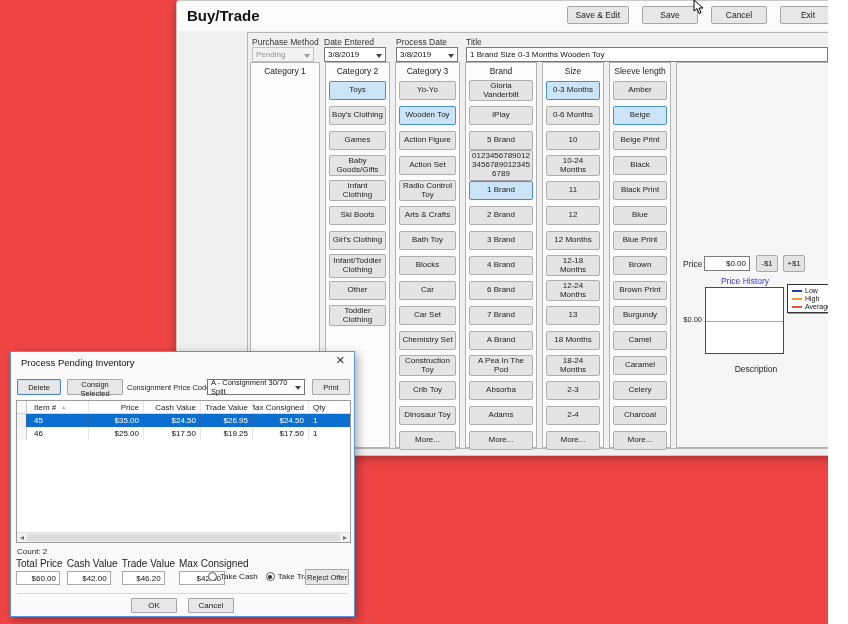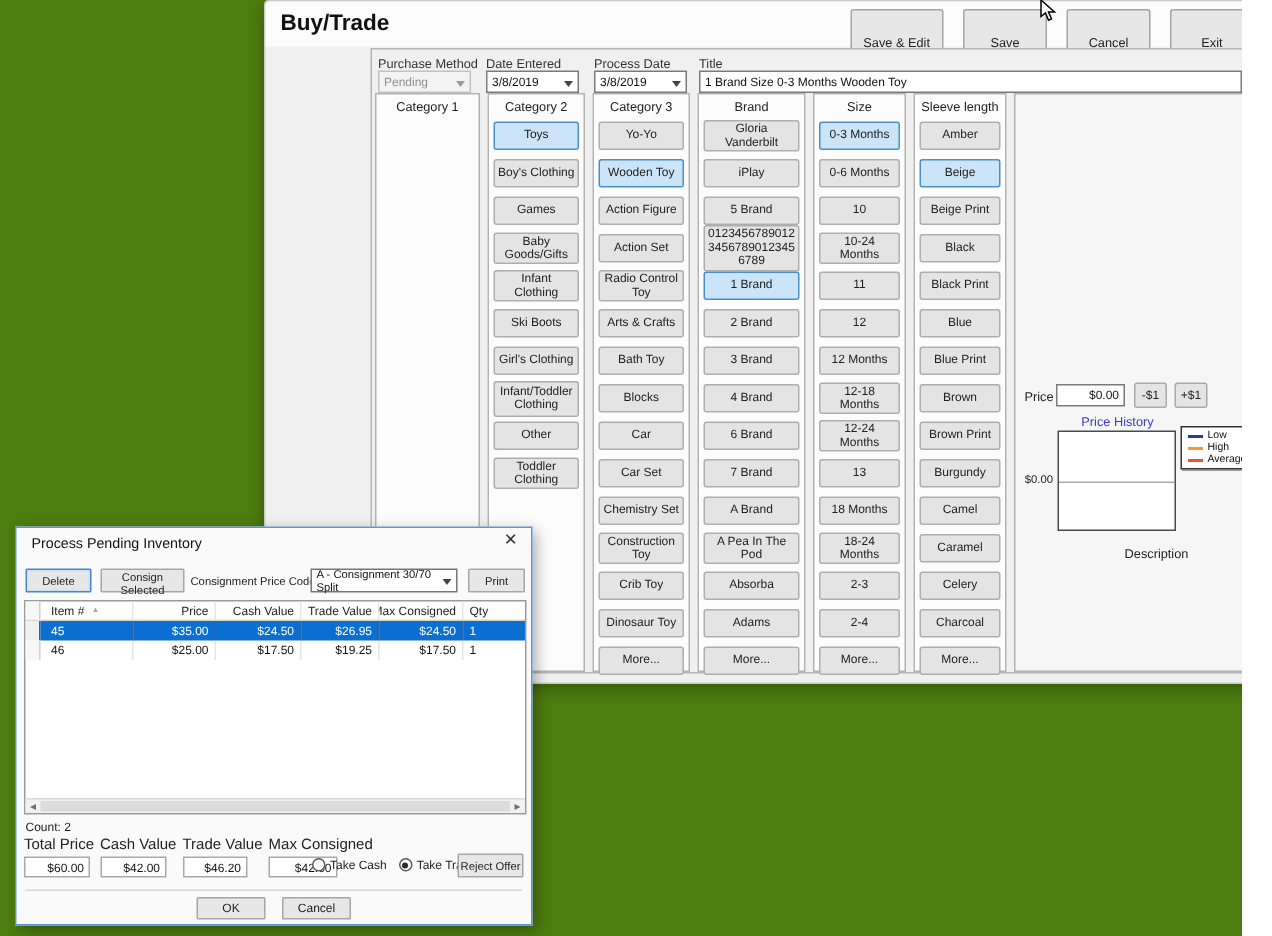--- a/index.html
+++ b/index.html
@@ -1,26 +1,26 @@
 <!DOCTYPE html>
 <html><head>
 <meta charset="utf-8">
 <style>
   * { margin:0; padding:0; box-sizing:border-box; font-family:"Liberation Sans", sans-serif; }
   html,body { background:#ffffff; }
-  .stage { position:relative; width:828px; height:624px; background:#4d7c0f; overflow:hidden; }
+  .stage { position:relative; width:828px; height:624px; background:#ef4444; overflow:hidden; }
 
   
   .win { position:absolute; left:176px; top:0; width:668px; height:456px;
          background:#f0f0f0; border:1px solid #c9c9c9; border-radius:3px;
          box-shadow:0 3px 10px rgba(0,0,0,.28); }
   .win-titlebar { position:absolute; left:0; top:0; right:0; height:30px; background:#fbfbfb; border-radius:3px 3px 0 0; }
   .win-title { position:absolute; left:10px; top:6px; font-size:15px; font-weight:bold; color:#111; }
   .win-toolbar { position:absolute; right:7px; top:5px; display:flex; gap:13px; }
-  .win-btn { height:18px; min-width:56px; padding:16px 8px; font-size:8.5px; color:#222;
+  .win-btn { height:18px; min-width:56px; padding:0 8px; font-size:8.5px; color:#222;
              background:#e7e7e7; border:1px solid #a6a6a6; border-radius:2px; }
   .cursor-icon { position:absolute; left:516px; top:-1px; width:12px; height:16px; z-index:5; }
 
   .sidebar { position:absolute; left:8px; top:37px; width:57px; display:flex; flex-direction:column; gap:5px; }
   .side-btn { height:20px; font-size:8px; color:#222; background:#e3e3e3; border:1px solid #a9a9a9; border-radius:2px; }
 
   .form-panel { position:absolute; left:70px; top:31px; right:6px; bottom:6px;
                 border:1px solid #b5b5b5; background:#f0f0f0; }
   .fld-label { position:absolute; top:4px; font-size:8.5px; color:#333; white-space:nowrap; }
   .combo { position:absolute; top:14px; height:15px; background:#fff; border:1px solid #7a7a7a;
@@ -52,21 +52,21 @@
   .minus-btn{ left:79px; } .plus-btn{ left:106px; }
   .ph-title { position:absolute; left:0; top:213px; width:136px; text-align:center; font-size:8.5px; color:#3a3ac8; }
   .chart { position:absolute; left:28px; top:224px; width:79px; height:67px; background:#fff; border:1px solid #4a4a4a; }
   .chart .grid { position:absolute; left:0; right:0; top:50%; border-top:1px solid #aaa; }
   .ytick { position:absolute; left:0; top:252px; width:25px; text-align:right; font-size:7.5px; color:#222; }
   .legend { position:absolute; left:110px; top:221px; background:#fff; border:1px solid #333;
             box-shadow:1px 1px 0 #999; padding:2px 4px; display:flex; flex-direction:column; gap:1px; }
   .lg-row { display:flex; align-items:center; gap:3px; }
   .lg-line { width:10px; height:2px; display:inline-block; }
   .lg-lab { font-size:7px; color:#111; white-space:nowrap; }
-  .desc-label { position:absolute; left:16px; top:301px; width:100%; text-align:center; font-size:8.5px; color:#222; }
+  .desc-label { position:absolute; left:1px; top:301px; width:100%; text-align:center; font-size:8.5px; color:#222; }
   .desc-box { position:absolute; left:3px; right:3px; top:311px; bottom:4px; background:#fff;
               border:1px solid #6fa8dc; font-size:8px; color:#222; padding:2px 14px 2px 4px; line-height:1.25; }
   .caret { display:inline-block; width:1px; height:8px; background:#222; vertical-align:-1px; }
   .desc-scroll { position:absolute; top:1px; right:1px; bottom:1px; width:9px; background:#f1f1f1; }
   .ds-arr { position:absolute; left:2px; width:0; height:0; border-left:2.5px solid transparent; border-right:2.5px solid transparent; }
   .ds-up { top:3px; border-bottom:4px solid #8a8a8a; }
   .ds-dn { bottom:3px; border-top:4px solid #8a8a8a; }
 
   
   .dlg { position:absolute; left:10px; top:351px; width:345px; height:266px; background:#fafafa;

